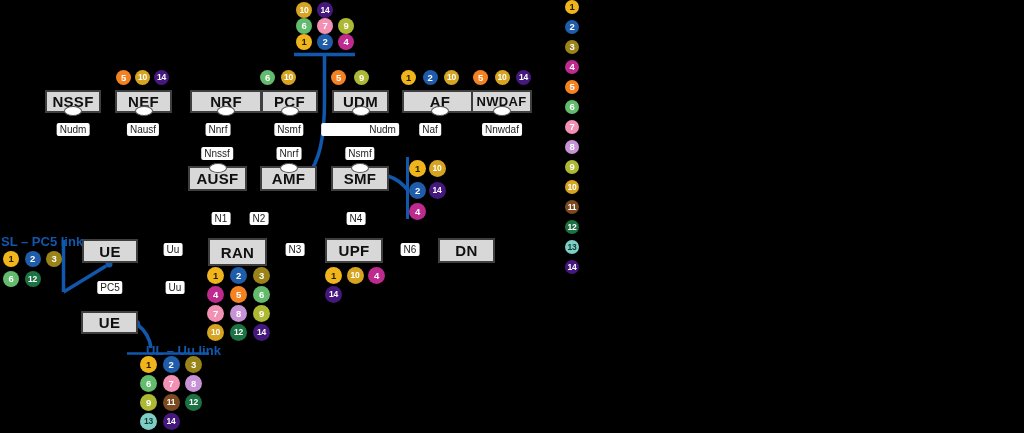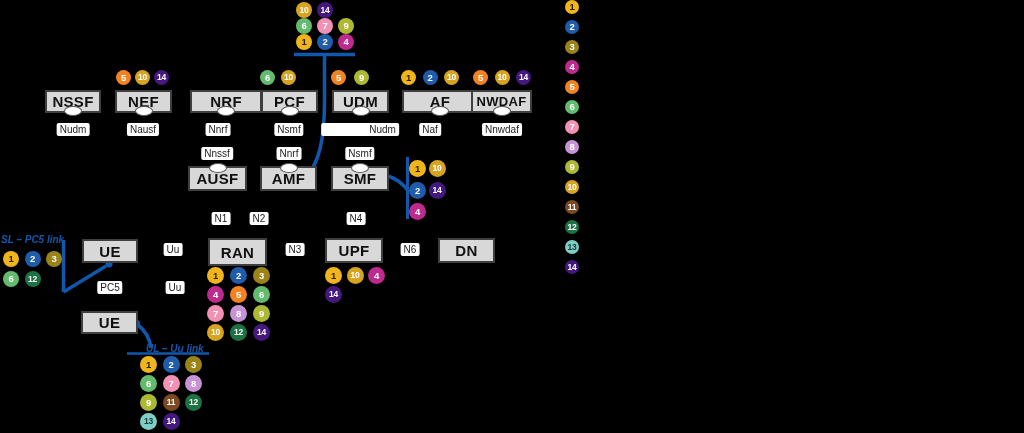--- a/index.html
+++ b/index.html
@@ -9,21 +9,21 @@
           display:flex;align-items:center;justify-content:center;color:#101010;font-weight:bold;}
   .nf-box .title{font-size:15px;letter-spacing:.3px;}
   .nf-box.small .title{font-size:13px;}
   .oval{position:absolute;width:16px;height:8px;background:#fff;border:1px solid #555;
         border-radius:50%;left:50%;transform:translateX(-50%);}
   .oval.bottom{bottom:-5px;} .oval.top{top:-5px;}
   .chip{position:absolute;background:#fff;color:#1c1c1c;font-size:10px;height:13px;line-height:13px;
         padding:0 3px;transform:translateX(-50%);border-radius:2px;white-space:nowrap;}
   .badge-group{position:absolute;}
   .badge{position:absolute;border-radius:50%;text-align:center;font-weight:bold;letter-spacing:-0.3px;}
-  .blue-note{position:absolute;color:#1157ac;font-weight:bold;font-size:10px;white-space:nowrap;font-style:italic;}
+  .blue-note{position:absolute;color:#1157ac;font-weight:bold;font-size:13px;white-space:nowrap;}
   svg.lines{position:absolute;left:0;top:0;pointer-events:none;}
 </style>
 </head>
 <body>
 
 <div class="canvas">
 
   <svg class="lines" width="1024" height="433" viewBox="0 0 1024 433">
     <g stroke="#1157ac" fill="none">
       <path d="M294,54.5 H355" stroke-width="3.5"></path>

